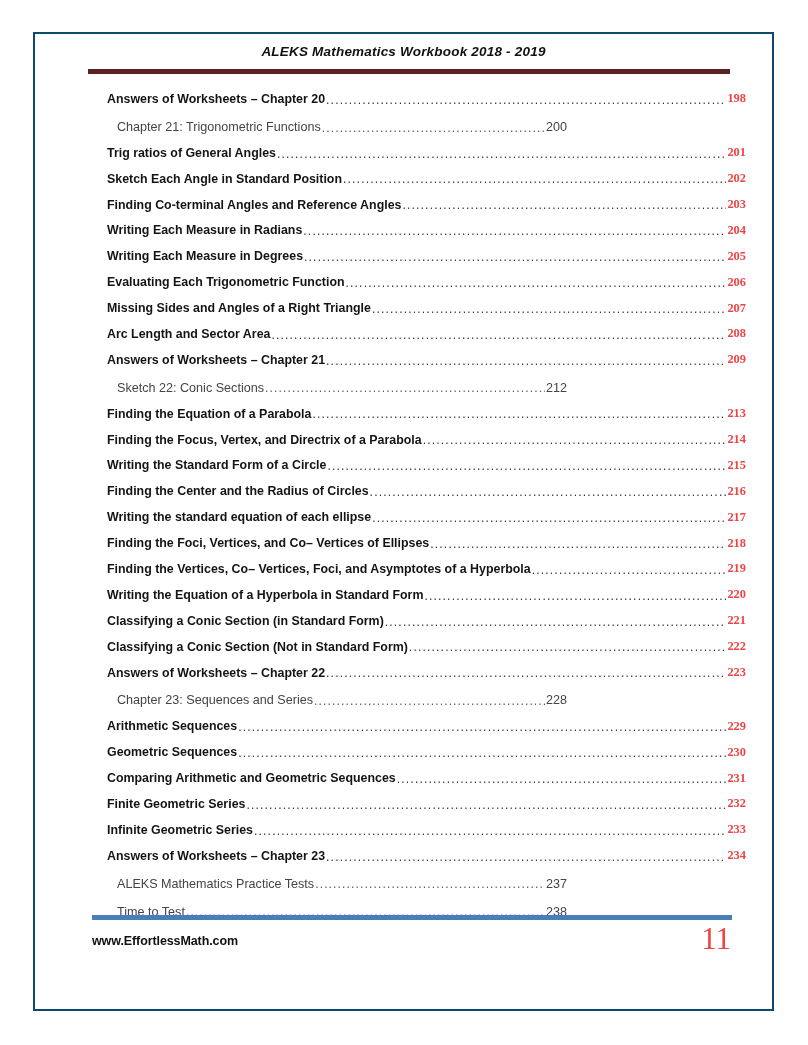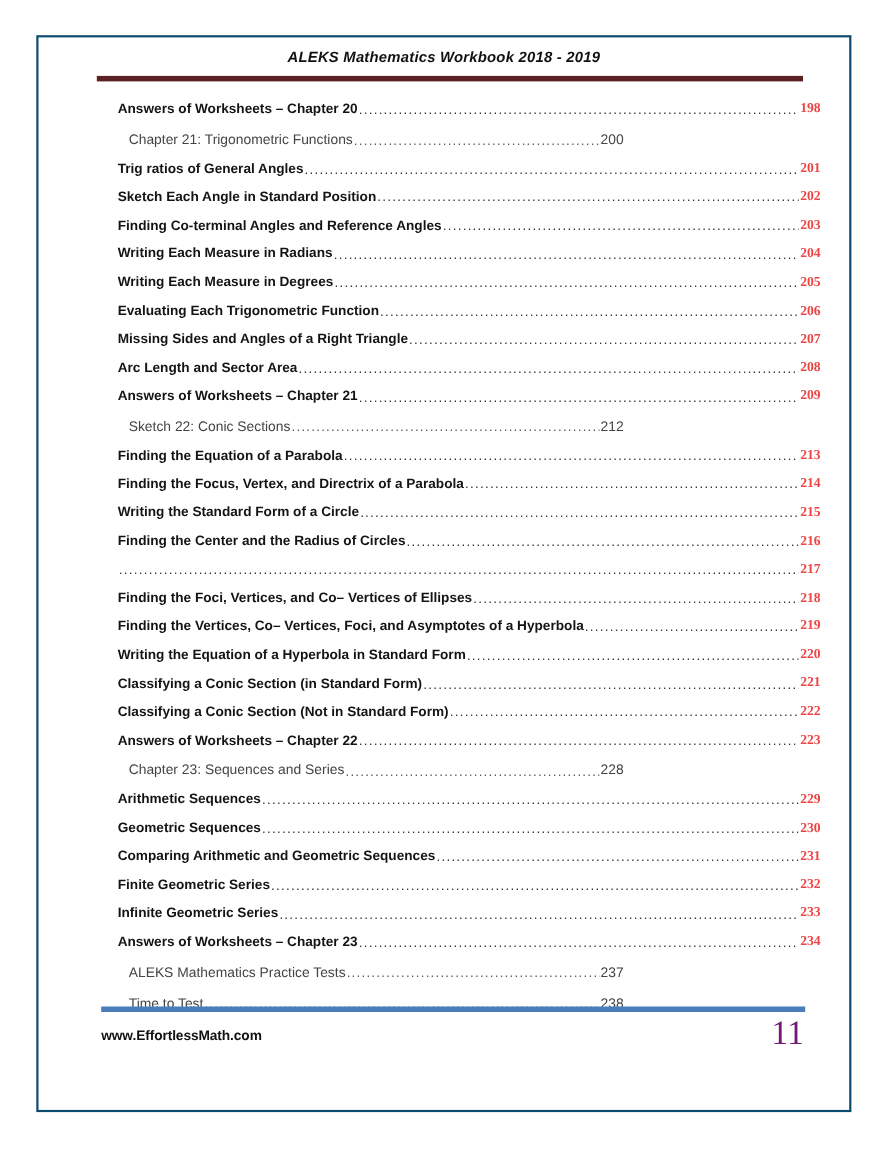--- a/index.html
+++ b/index.html
@@ -143,21 +143,21 @@
     font-weight: bold;
     color: #111111;
     letter-spacing: -0.1px;
   }
   .foot-pagenum {
     position: absolute;
     right: 41px;
     top: 8px;
     font-family: "Liberation Serif", serif;
     font-size: 31px;
-    color: #701a75;
+    color: #ef4444;
     line-height: 1;
   }
 </style>
 </head>
 <body>
 
 <div class="page-sheet">
 
   <div class="running-head">
     <div class="running-head-title">ALEKS Mathematics Workbook 2018 - 2019</div>
@@ -239,20 +239,21 @@
         <span class="toc-label">Writing the Standard Form of a Circle</span>
         <span class="toc-leader"></span>
         <span class="toc-page">215</span>
       </div>
       <div class="toc-row lvl2">
         <span class="toc-label">Finding the Center and the Radius of Circles</span>
         <span class="toc-leader"></span>
         <span class="toc-page">216</span>
       </div>
       <div class="toc-row lvl2">
+        <span class="toc-label">Writing the standard equation of each ellipse</span>
         <span class="toc-leader"></span>
         <span class="toc-page">217</span>
       </div>
       <div class="toc-row lvl2">
         <span class="toc-label">Finding the Foci, Vertices, and Co– Vertices of Ellipses</span>
         <span class="toc-leader"></span>
         <span class="toc-page">218</span>
       </div>
       <div class="toc-row lvl2">
         <span class="toc-label">Finding the Vertices, Co– Vertices, Foci, and Asymptotes of a Hyperbola</span>

